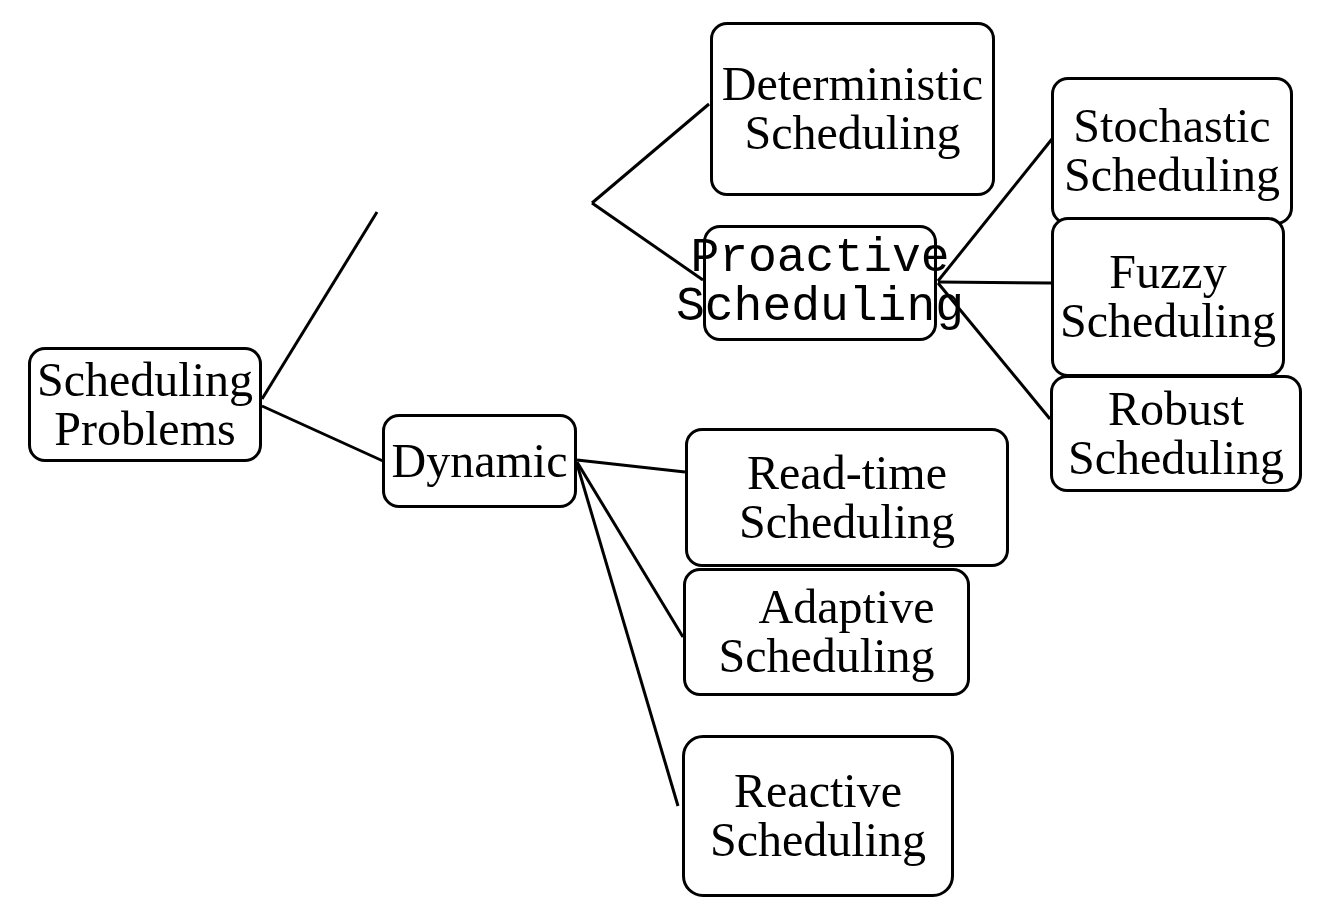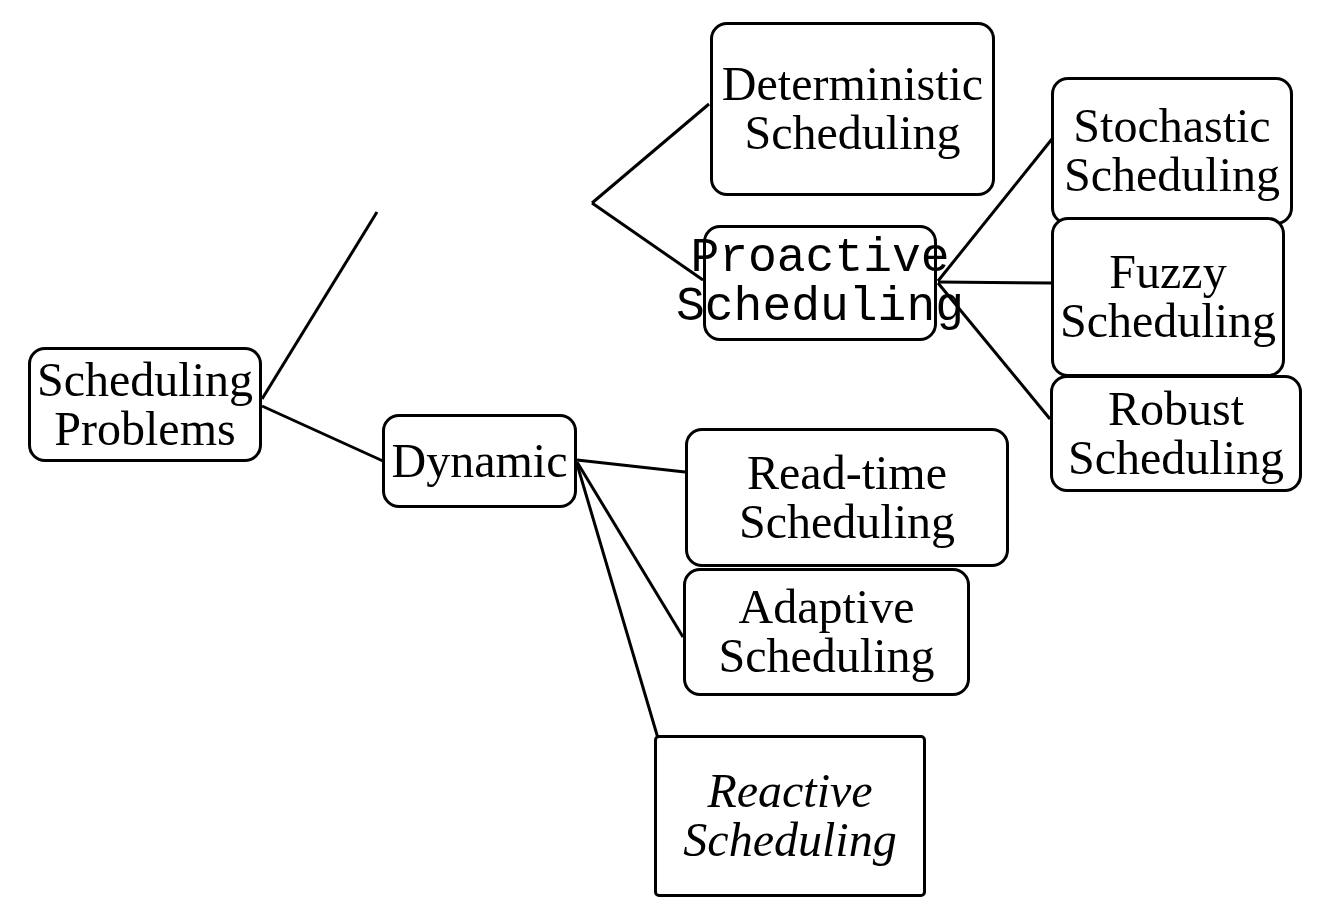--- a/index.html
+++ b/index.html
@@ -50,22 +50,22 @@
   }
   #n-root          { left: 28px;   top: 347px; width: 234px; height: 115px; }
   #n-static        { left: 377px;  top: 150px; width: 210px; height: 103px; }
   #n-deterministic { left: 710px;  top: 22px;  width: 285px; height: 174px; }
   #n-proactive     { left: 703px;  top: 225px; width: 234px; height: 116px; font-family: Liberation Mono, monospace; }
   #n-stochastic    { left: 1051px; top: 77px;  width: 242px; height: 148px; }
   #n-fuzzy         { left: 1051px; top: 217px; width: 234px; height: 160px; }
   #n-robust        { left: 1050px; top: 375px; width: 252px; height: 117px; }
   #n-dynamic       { left: 382px;  top: 414px; width: 195px; height: 94px;  }
   #n-readtime      { left: 685px;  top: 404px; width: 324px; height: 139px; margin-top: 24px; }
-  #n-adaptive      { left: 683px;  top: 568px; width: 287px; height: 128px; }
-  #n-reactive      { left: 654px;  top: 735px; width: 272px; height: 162px; border-radius: 5px; font-style: italic; }
+  #n-adaptive      { left: 683px;  top: 568px; width: 287px; height: 128px; text-align: right; }
+  #n-reactive      { left: 682px;  top: 735px; width: 272px; height: 162px; border-radius: 21px; }
 </style>
 </head>
 <body>
 
 <div class="canvas">
 
   <svg class="edges" width="1324" height="920" viewBox="0 0 1324 920" aria-hidden="true">
     <line x1="262" y1="399" x2="377" y2="212"></line>
     <line x1="262" y1="406" x2="383" y2="461"></line>
     <line x1="592" y1="203" x2="709" y2="104"></line>

